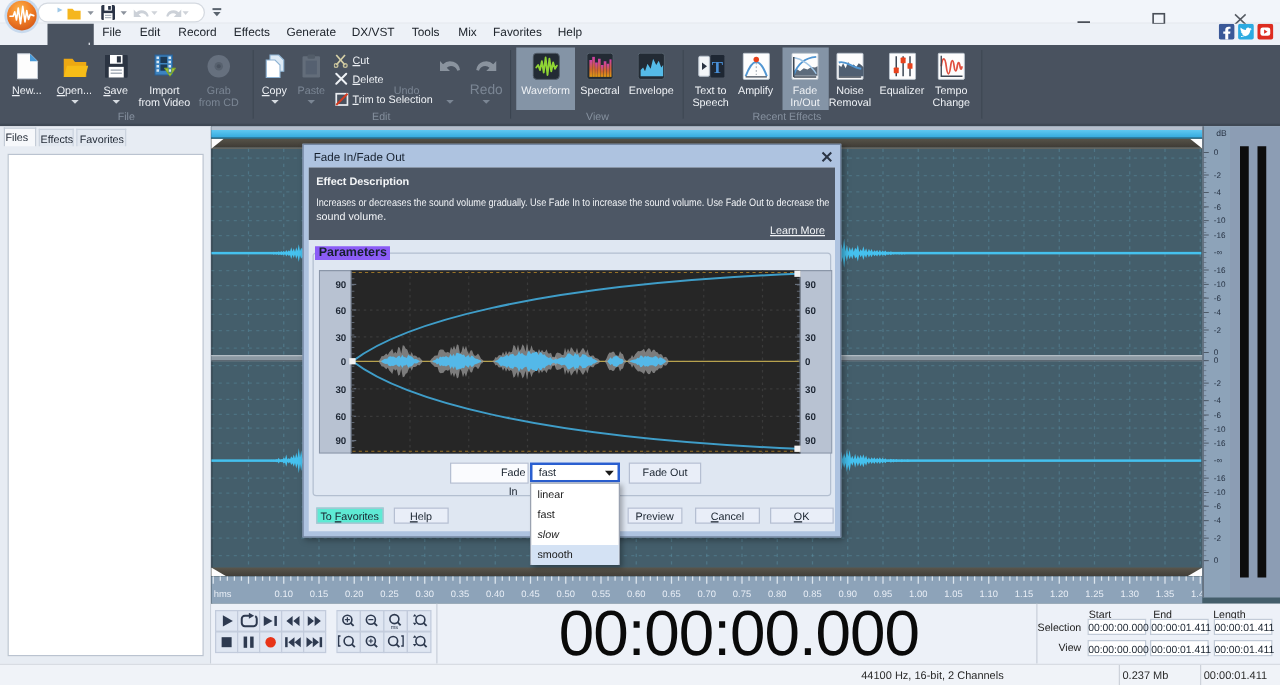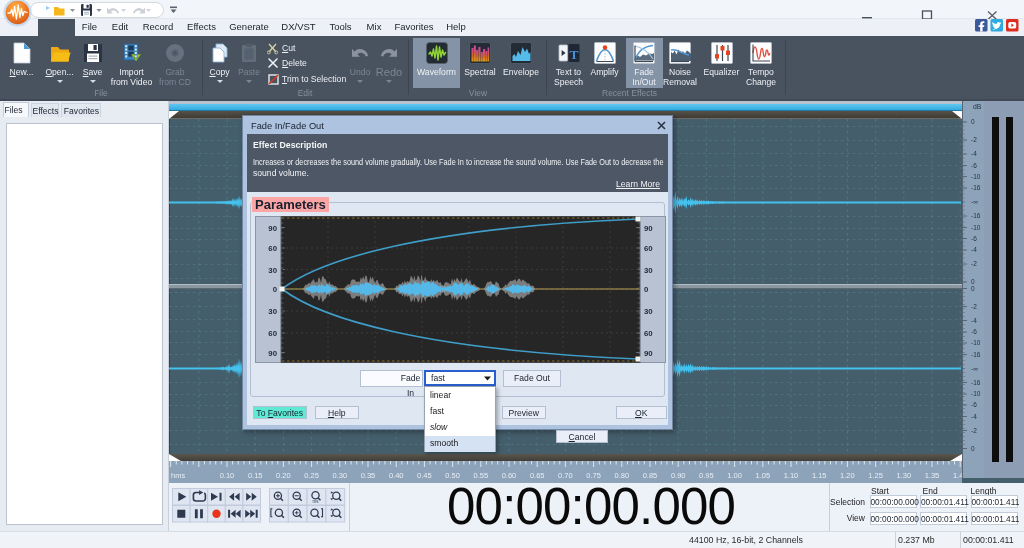--- a/index.html
+++ b/index.html
@@ -172,21 +172,21 @@
   </svg>
 <div class="abs" style="left:282px;top:58px;font-size:8.6px;color:#eef1f5;white-space:nowrap;"><u>D</u>elete</div>
 <svg class="abs" style="left:267px;top:73px;" width="12" height="13" viewBox="0 0 12 13">
     <rect x="2" y="2" width="9" height="9" fill="none" stroke="#e8ebef" stroke-width="1.4"></rect>
     <path d="M11,2 L2,11" stroke="#d43a20" stroke-width="1.6"></path>
   </svg>
 <div class="abs" style="left:282px;top:74px;font-size:8.6px;color:#eef1f5;white-space:nowrap;"><u>T</u>rim to Selection</div>
 <svg class="abs" style="left:349.0px;top:42.0px;" width="22" height="22" viewBox="0 0 22 22">
     <path d="M19,14 a8,8 0 0 0 -13.6,-4.6 l-2.4,-2.6 v8 h8 l-2.6,-2.6 a5,5 0 0 1 8.4,2.4 z" fill="#8a939e"></path>
   </svg>
-<div class="abs" style="left:315px;top:68px;width:90px;text-align:center;font-size:8.6px;line-height:9.6px;color:#7b8694;">Undo</div>
+<div class="abs" style="left:315px;top:68px;width:90px;text-align:left;font-size:8.6px;line-height:9.6px;color:#7b8694;">Undo</div>
 <svg class="abs" style="left:356px;top:79px;" width="8" height="5">
     <path d="M1,1 l3,3 3,-3 z" fill="#7b8694"></path>
   </svg>
 <svg class="abs" style="left:378.0px;top:42.0px;" width="22" height="22" viewBox="0 0 22 22">
     <path d="M3,14 a8,8 0 0 1 13.6,-4.6 l2.4,-2.6 v8 h-8 l2.6,-2.6 a5,5 0 0 0 -8.4,2.4 z" fill="#8a939e"></path>
   </svg>
 <div class="abs" style="left:344px;top:68px;width:90px;text-align:center;font-size:11px;line-height:9.6px;color:#7b8694;">Redo</div>
 <svg class="abs" style="left:385px;top:79px;" width="8" height="5">
     <path d="M1,1 l3,3 3,-3 z" fill="#7b8694"></path>
   </svg>
@@ -674,21 +674,21 @@
 <div class="abs" style="left:251px;top:120.5px;font-size:9.3px;color:#16202e;">Fade In/Fade Out</div>
 <svg class="abs" style="left:656px;top:120px;" width="12" height="12">
     <path d="M2,2 l7,7 M9,2 l-7,7" stroke="#2a3444" stroke-width="1.6"></path>
   </svg>
 <div class="abs" style="left:247px;top:134px;width:420.5px;height:290.5px;background:#dfe7f2;"></div>
 <div class="abs" style="left:247px;top:134px;width:420.5px;height:58px;background:#4d5765;"></div>
 <div class="abs" style="left:253px;top:140px;font-size:8.7px;font-weight:bold;color:#f4f6f8;">Effect Description</div>
 <div class="abs" style="left:253px;top:157px;width:420px;font-size:8.6px;line-height:10.5px;color:#f2f4f7;"><span style="display:inline-block;white-space:nowrap;transform:scaleX(0.851);transform-origin:0 0;">Increases or decreases the sound volume gradually. Use Fade In to increase the sound volume. Use Fade Out to decrease the</span><br>sound volume.</div>
 <div class="abs" style="left:560px;top:179px;width:100px;text-align:right;font-size:8.6px;color:#f2f4f7;"><u>Learn More</u></div>
 <div class="abs" style="left:250px;top:202px;width:414.5px;height:195px;border:1px solid #b3bfd0;border-radius:3px;"></div>
-<div class="abs" style="left:252px;top:197px;font-size:13px;font-weight:bold;color:#16202e;background:#fca5a5;padding:0 3px;">Parameters</div>
+<div class="abs" style="left:252px;top:197px;font-size:10px;font-weight:bold;color:#16202e;background:#8b5cf6;padding:0 3px;">Parameters</div>
 <svg class="abs" style="left:255px;top:216px;" width="411" height="147" viewBox="0 0 411 147">
     <rect x="0.5" y="0.5" width="410" height="146" fill="#b8c2d2" stroke="#8a96a8" stroke-width="1"></rect>
     <rect x="26" y="0" width="359" height="147" fill="#262626" stroke="#5a6470" stroke-width="1"></rect>
     <text x="22" y="14.5" font-size="7.8" font-weight="bold" fill="#1f2835" text-anchor="end" font-family="Liberation Sans">90</text>
     <text x="389" y="14.5" font-size="7.8" font-weight="bold" fill="#1f2835" font-family="Liberation Sans">90</text>
     <line x1="26" y1="11.5" x2="30" y2="11.5" stroke="#707a88" stroke-width="0.8"></line>
     <line x1="381" y1="11.5" x2="385" y2="11.5" stroke="#707a88" stroke-width="0.8"></line>
     <text x="22" y="35" font-size="7.8" font-weight="bold" fill="#1f2835" text-anchor="end" font-family="Liberation Sans">60</text>
     <text x="389" y="35" font-size="7.8" font-weight="bold" fill="#1f2835" font-family="Liberation Sans">60</text>
     <line x1="26" y1="32" x2="30" y2="32" stroke="#707a88" stroke-width="0.8"></line>
@@ -806,21 +806,21 @@
   </svg>
 <div class="abs" style="left:360px;top:370px;width:63px;height:16.5px;background:#fafbfe;border:1px solid #b5bfd2;text-align:center;font-size:8.6px;color:#18222e;line-height:15px;padding-left:38px;">Fade In</div>
 <div class="abs" style="left:424px;top:369.5px;width:72px;height:16.5px;background:#fff;border:2px solid #2a5fd0;font-size:8.6px;color:#18222e;line-height:13px;padding-left:5px;">fast</div>
 <svg class="abs" style="left:483px;top:375px;" width="9" height="7">
     <path d="M1,1.5 l3.5,4 3.5,-4 z" fill="#1a1a1a"></path>
   </svg>
 <div class="abs" style="left:503px;top:370px;width:58px;height:16.5px;background:#e9eef8;border:1px solid #b5bfd2;text-align:center;font-size:8.6px;color:#18222e;line-height:15px;">Fade Out</div>
 <div class="abs" style="left:252.5px;top:405.5px;width:54.5px;height:13.5px;background:#5eead4;border:1px solid #b5bfd2;text-align:center;font-size:8.6px;color:#18222e;line-height:12px;">To <u>F</u>avorites</div>
 <div class="abs" style="left:315px;top:405.5px;width:43.5px;height:13.5px;background:#e9eef8;border:1px solid #b5bfd2;text-align:center;font-size:8.6px;color:#18222e;line-height:12px;"><u>H</u>elp</div>
 <div class="abs" style="left:502px;top:405.5px;width:43.5px;height:13.5px;background:#e9eef8;border:1px solid #b5bfd2;text-align:center;font-size:8.6px;color:#18222e;line-height:12px;">Preview</div>
-<div class="abs" style="left:556px;top:405.5px;width:52px;height:13.5px;background:#e9eef8;border:1px solid #b5bfd2;text-align:center;font-size:8.6px;color:#18222e;line-height:12px;margin-top:24px;"><u>C</u>ancel</div>
+<div class="abs" style="left:556px;top:405.5px;width:52px;height:13.5px;background:#e9eef8;border:1px solid #b5bfd2;text-align:center;font-size:8.6px;color:#18222e;line-height:12px;"><u>C</u>ancel</div>
 <div class="abs" style="left:616px;top:405.5px;width:50.5px;height:13.5px;background:#e9eef8;border:1px solid #b5bfd2;text-align:center;font-size:8.6px;color:#18222e;line-height:12px;"><u>O</u>K</div>
 
 <div class="abs" style="left:423.5px;top:386px;width:72.5px;height:65.5px;background:#fff;border:1px solid #9aa2b0;box-shadow:2px 2px 4px rgba(0,0,0,0.3);z-index:5;"></div>
 <div class="abs" style="left:424.5px;top:435.5px;width:70.5px;height:16px;background:#d4e2f4;z-index:6;"></div>
 <div class="abs" style="left:430px;top:390px;font-size:8.6px;color:#1a1a1a;z-index:7;">linear</div>
 <div class="abs" style="left:430px;top:406px;font-size:8.6px;color:#1a1a1a;z-index:7;">fast</div>
 <div class="abs" style="left:430px;top:422px;font-size:8.6px;color:#1a1a1a;z-index:7;font-style:italic;">slow</div>
 <div class="abs" style="left:430px;top:438px;font-size:8.6px;color:#1a1a1a;z-index:7;">smooth</div>
 <div class="abs" style="left:169px;top:483px;width:855px;height:48px;background:#edf1f8;"></div>
 <div class="abs" style="left:348.5px;top:483px;width:1px;height:48px;background:#c9cfda;"></div>

